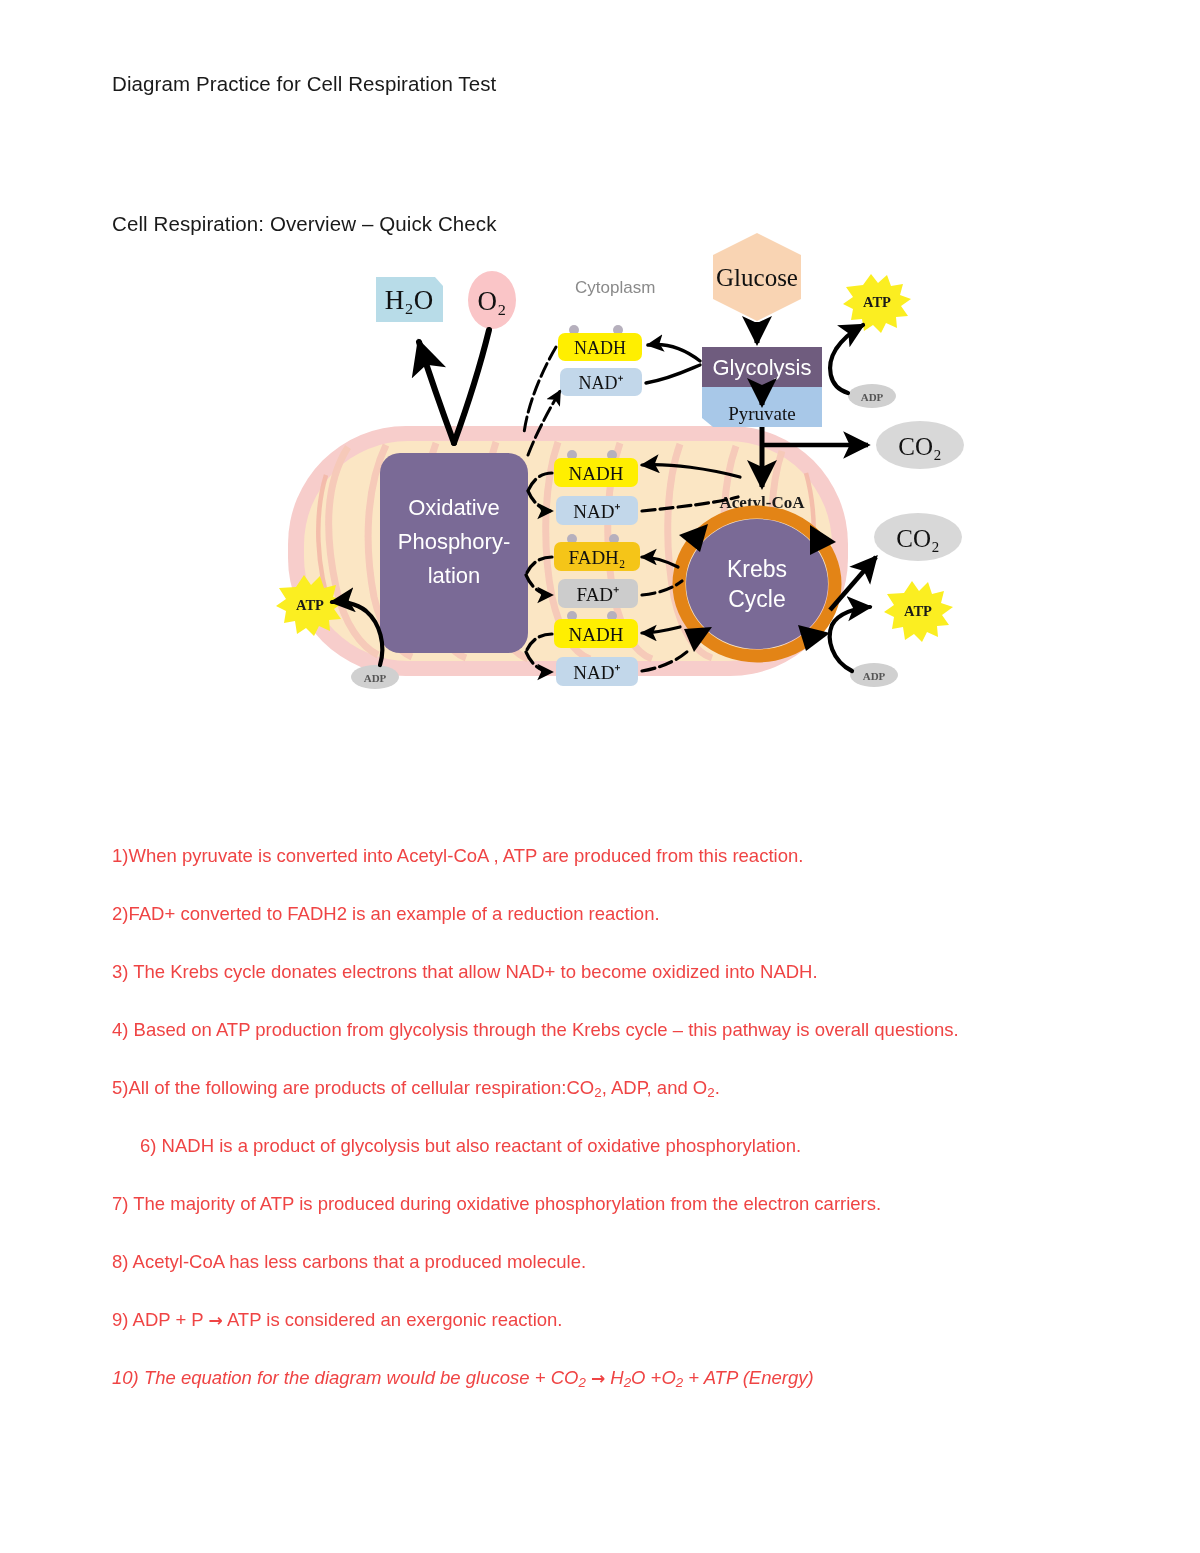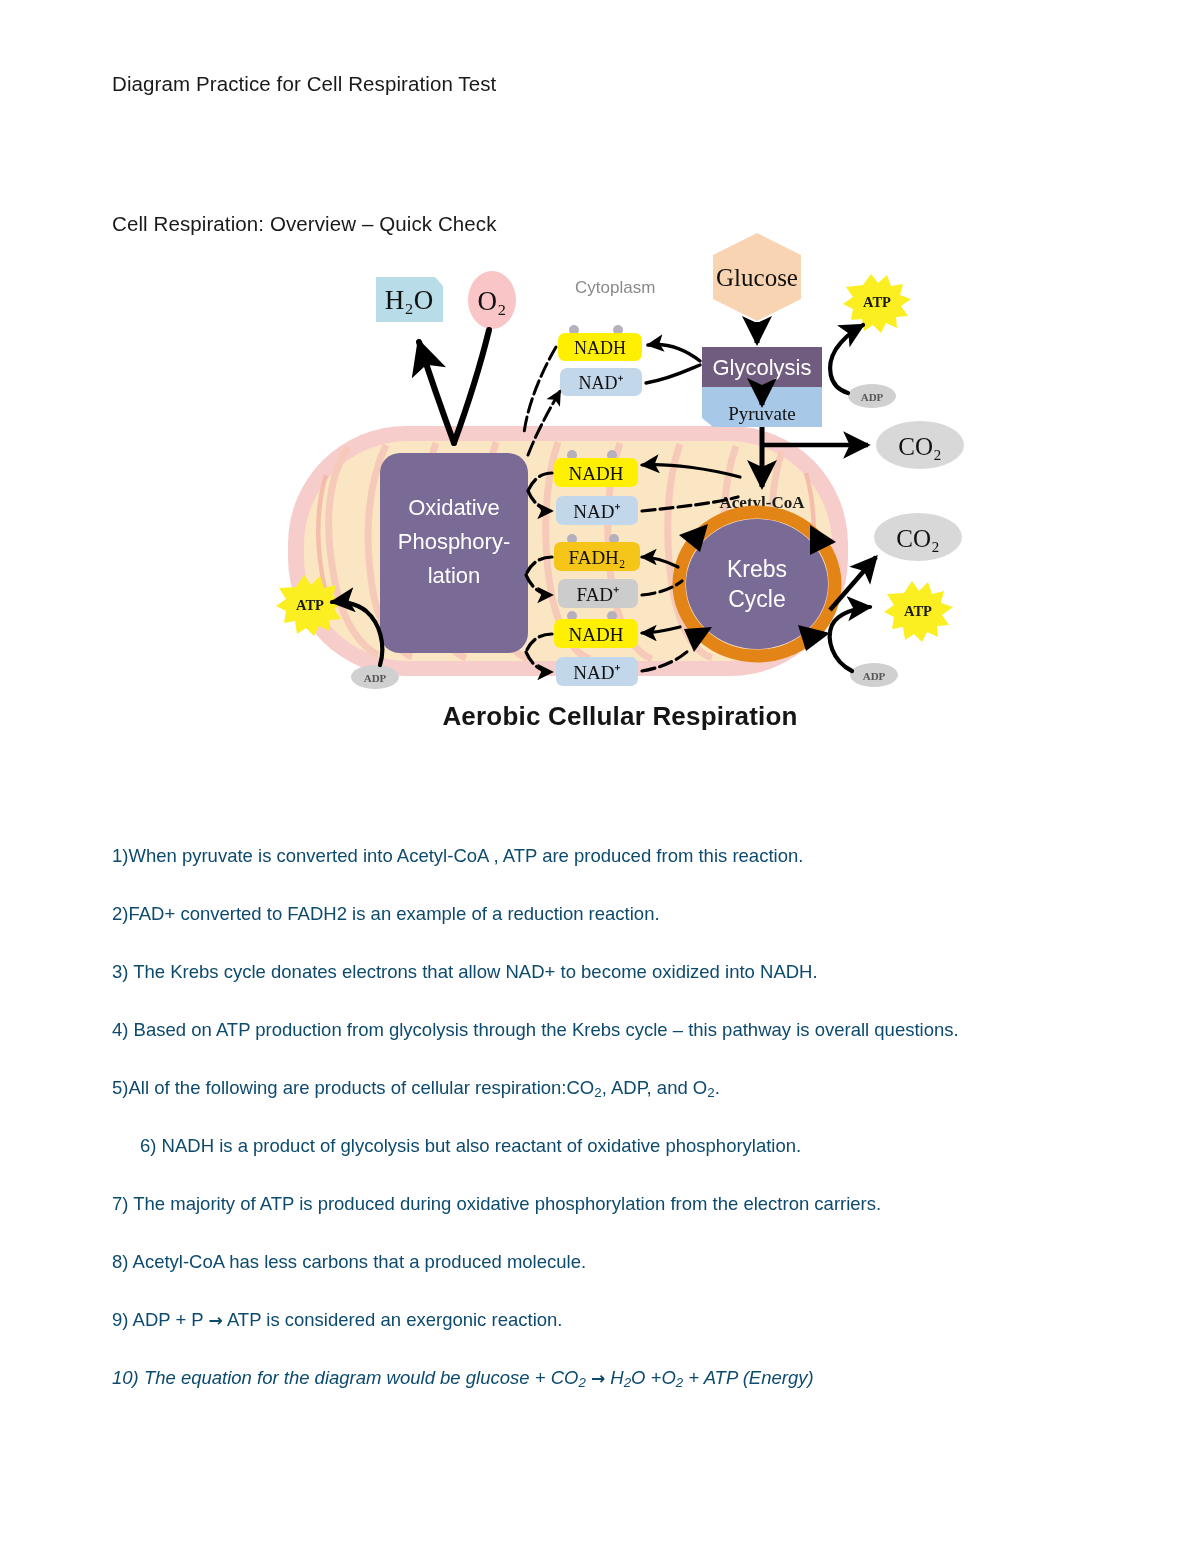--- a/index.html
+++ b/index.html
@@ -50,21 +50,21 @@
     left: 112px;
     top: 787px;
     font-size: 18.5px;
     color: #1a1a1a;
     white-space: nowrap;
   }
   .question {
     position: absolute;
     left: 112px;
     font-size: 18.5px;
-    color: #0c4a6e;
+    color: #ef4444;
     white-space: nowrap;
   }
   .question sub {
     font-size: 0.72em;
     vertical-align: -0.25em;
   }
   .arrowglyph {
     font-family: "DejaVu Sans", sans-serif;
     font-weight: bold;
     font-size: 17px;
@@ -305,21 +305,20 @@
       <g fill="none" stroke="#000" stroke-width="3.2" stroke-linecap="round">
         <path d="M470 262 C 440 254, 400 248, 372 250" marker-end="url(#ah)"></path>
         <path d="M372 296 C 410 292, 446 288, 468 282" stroke-dasharray="13 5"></path>
         <path d="M408 352 C 392 344, 382 342, 372 342" marker-end="url(#ahs)"></path>
         <path d="M372 380 C 392 378, 404 372, 412 366" stroke-dasharray="13 5"></path>
         <path d="M410 412 C 394 416, 382 418, 372 418" marker-end="url(#ahs)"></path>
         <path d="M372 456 C 396 452, 412 442, 420 434" stroke-dasharray="13 5"></path>
       </g>
     </svg>
 
-    <div class="cap">Aerobic Cellular Respiration</div>
   </div>
 
 
   <div id="question-list">
       <div class="question" style="top: 845px;"><span>1)</span><span>When pyruvate is converted into Acetyl-CoA , ATP are produced from this reaction.</span></div>
       <div class="question" style="top: 903px;"><span>2)</span><span>FAD+ converted to FADH2 is an example of a reduction reaction.</span></div>
       <div class="question" style="top: 961px;"><span>3)</span><span> The Krebs cycle donates electrons that allow NAD+ to become oxidized into NADH.</span></div>
       <div class="question" style="top: 1019px;"><span>4)</span><span> Based on ATP production from glycolysis through the Krebs cycle – this pathway is overall questions.</span></div>
       <div class="question" style="top: 1077px;"><span>5)</span><span>All of the following are products of cellular respiration:CO<sub>2</sub>, ADP, and O<sub>2</sub>.</span></div>
       <div class="question" style="top: 1135px; margin-left: 28px;"><span>6)</span><span> NADH is a product of glycolysis but also reactant of oxidative phosphorylation.</span></div>

